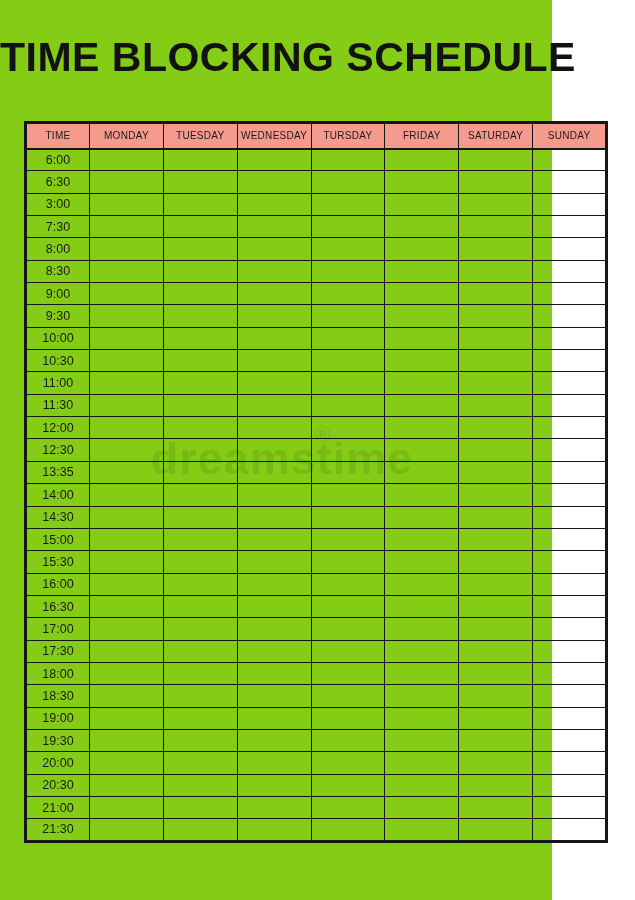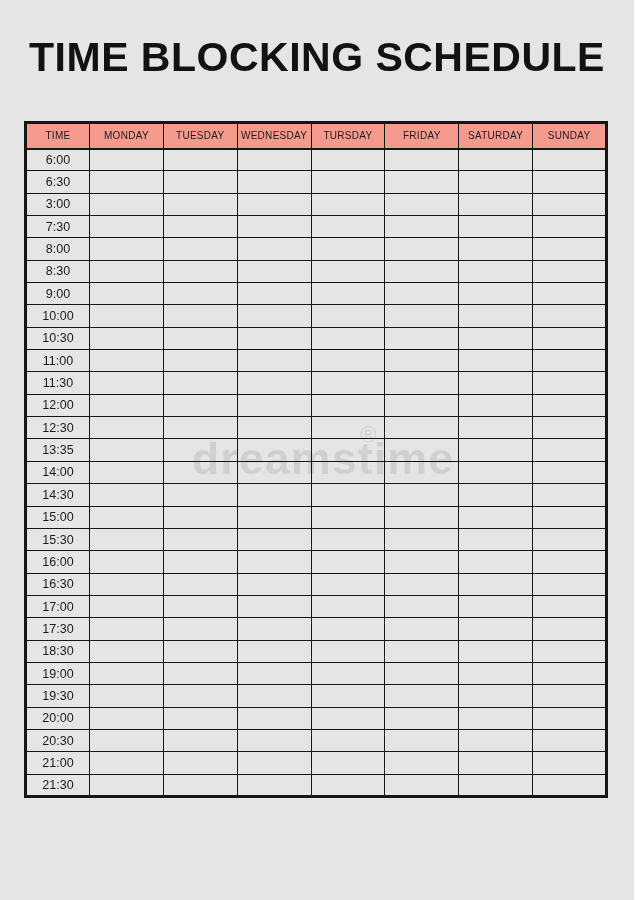--- a/index.html
+++ b/index.html
@@ -9,22 +9,22 @@
   }
   * { box-sizing: border-box; margin: 0; padding: 0; }
   html, body {
     width: 635px; height: 900px;
     background: #ffffff;
     font-family: "Liberation Sans", sans-serif;
     overflow: hidden;
   }
   .page {
     position: relative;
-    width: 634px; height: 900px;
-    background: #e5e5e5;
+    width: 552px; height: 900px;
+    background: #84cc16;
   }
   .title {
     position: absolute;
     top: 34px; left: 0; right: 0;
     text-align: center;
     font-size: 41px;
     font-weight: bold;
     color: #121212;
     letter-spacing: 0.5px;
     white-space: nowrap;
@@ -178,20 +178,30 @@
           <td class="time-cell">9:00</td>
           <td></td>
           <td></td>
           <td></td>
           <td></td>
           <td></td>
           <td></td>
           <td></td>
         </tr>
         <tr>
+          <td class="time-cell">9:30</td>
+          <td></td>
+          <td></td>
+          <td></td>
+          <td></td>
+          <td></td>
+          <td></td>
+          <td></td>
+        </tr>
+        <tr>
           <td class="time-cell">10:00</td>
           <td></td>
           <td></td>
           <td></td>
           <td></td>
           <td></td>
           <td></td>
           <td></td>
         </tr>
         <tr>
@@ -319,20 +329,30 @@
           <td></td>
           <td></td>
           <td></td>
           <td></td>
           <td></td>
           <td></td>
           <td></td>
         </tr>
         <tr>
           <td class="time-cell">17:30</td>
+          <td></td>
+          <td></td>
+          <td></td>
+          <td></td>
+          <td></td>
+          <td></td>
+          <td></td>
+        </tr>
+        <tr>
+          <td class="time-cell">18:00</td>
           <td></td>
           <td></td>
           <td></td>
           <td></td>
           <td></td>
           <td></td>
           <td></td>
         </tr>
         <tr>
           <td class="time-cell">18:30</td>

